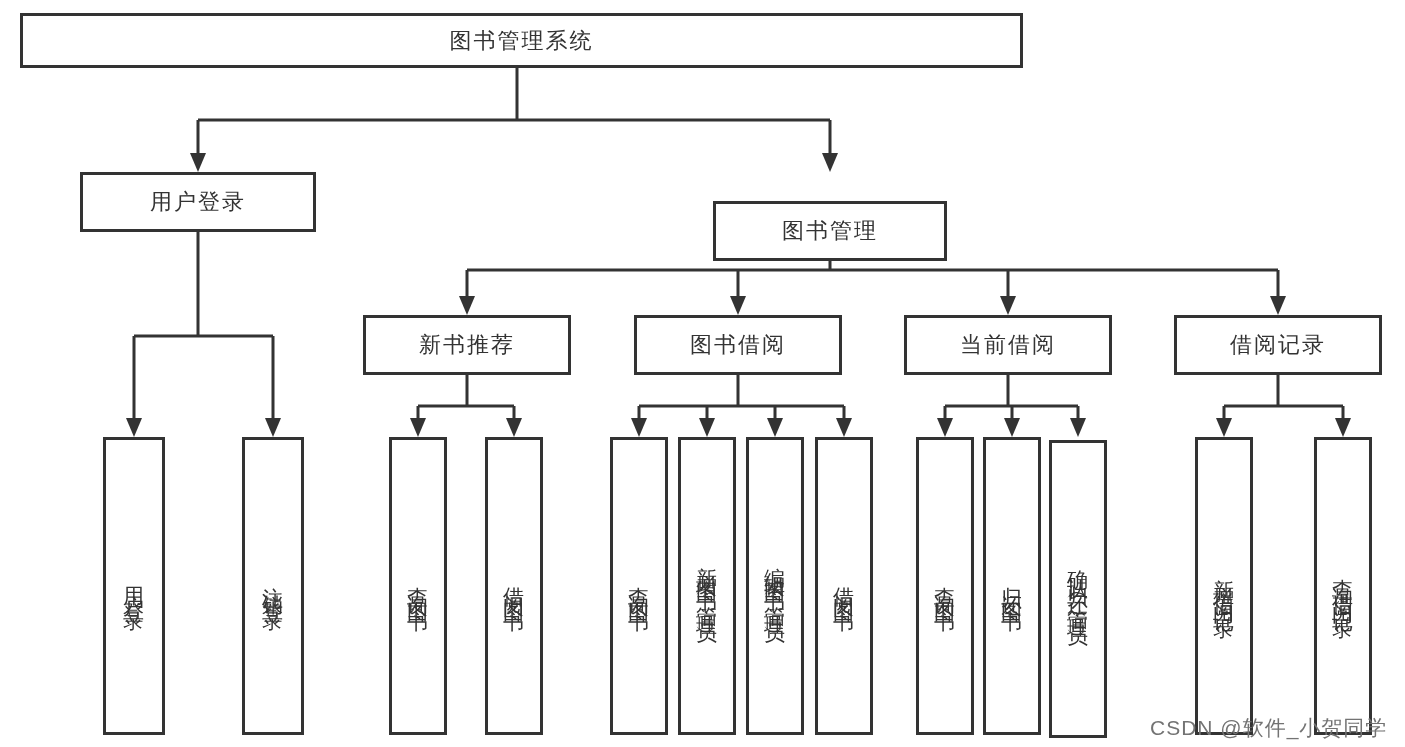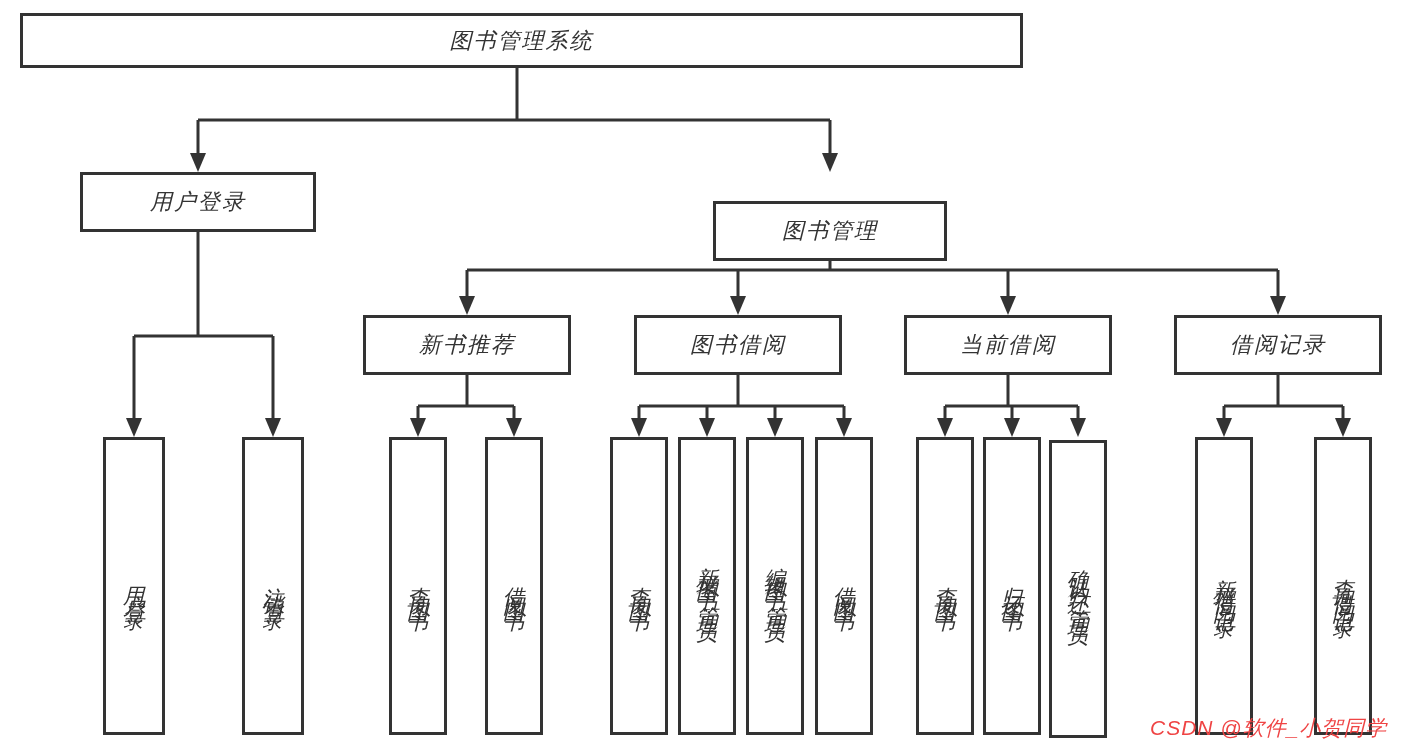--- a/index.html
+++ b/index.html
@@ -2,21 +2,20 @@
 <html><head>
 <meta charset="utf-8">
 <style>
   html,body{margin:0;padding:0;background:#ffffff;}
   .stage{
     position:relative;
     width:1405px;height:747px;
     background:#ffffff;
     font-family:"Liberation Sans","DejaVu Sans",sans-serif;
     overflow:hidden;
-    font-style:italic;
   }
   .connectors{position:absolute;left:0;top:0;z-index:0;}
   .box{
     position:absolute;
     box-sizing:border-box;
     border:3px solid #333333;
     background:#ffffff;
     display:flex;align-items:center;justify-content:center;
     color:#333333;
     font-size:22px;
@@ -38,21 +37,21 @@
     font-size:21px;
     letter-spacing:8px;
     line-height:1;
     white-space:nowrap;
   }
   .watermark{
     position:absolute;
     left:1150px;top:714px;
     font-size:21px;
     letter-spacing:1px;
-    color:#ef4444;
+    color:#737373;
     z-index:2;
     white-space:nowrap;
   }
 </style>
 </head>
 <body>
 
 <div class="stage">
 
   <svg class="connectors" width="1405" height="747" viewBox="0 0 1405 747">

